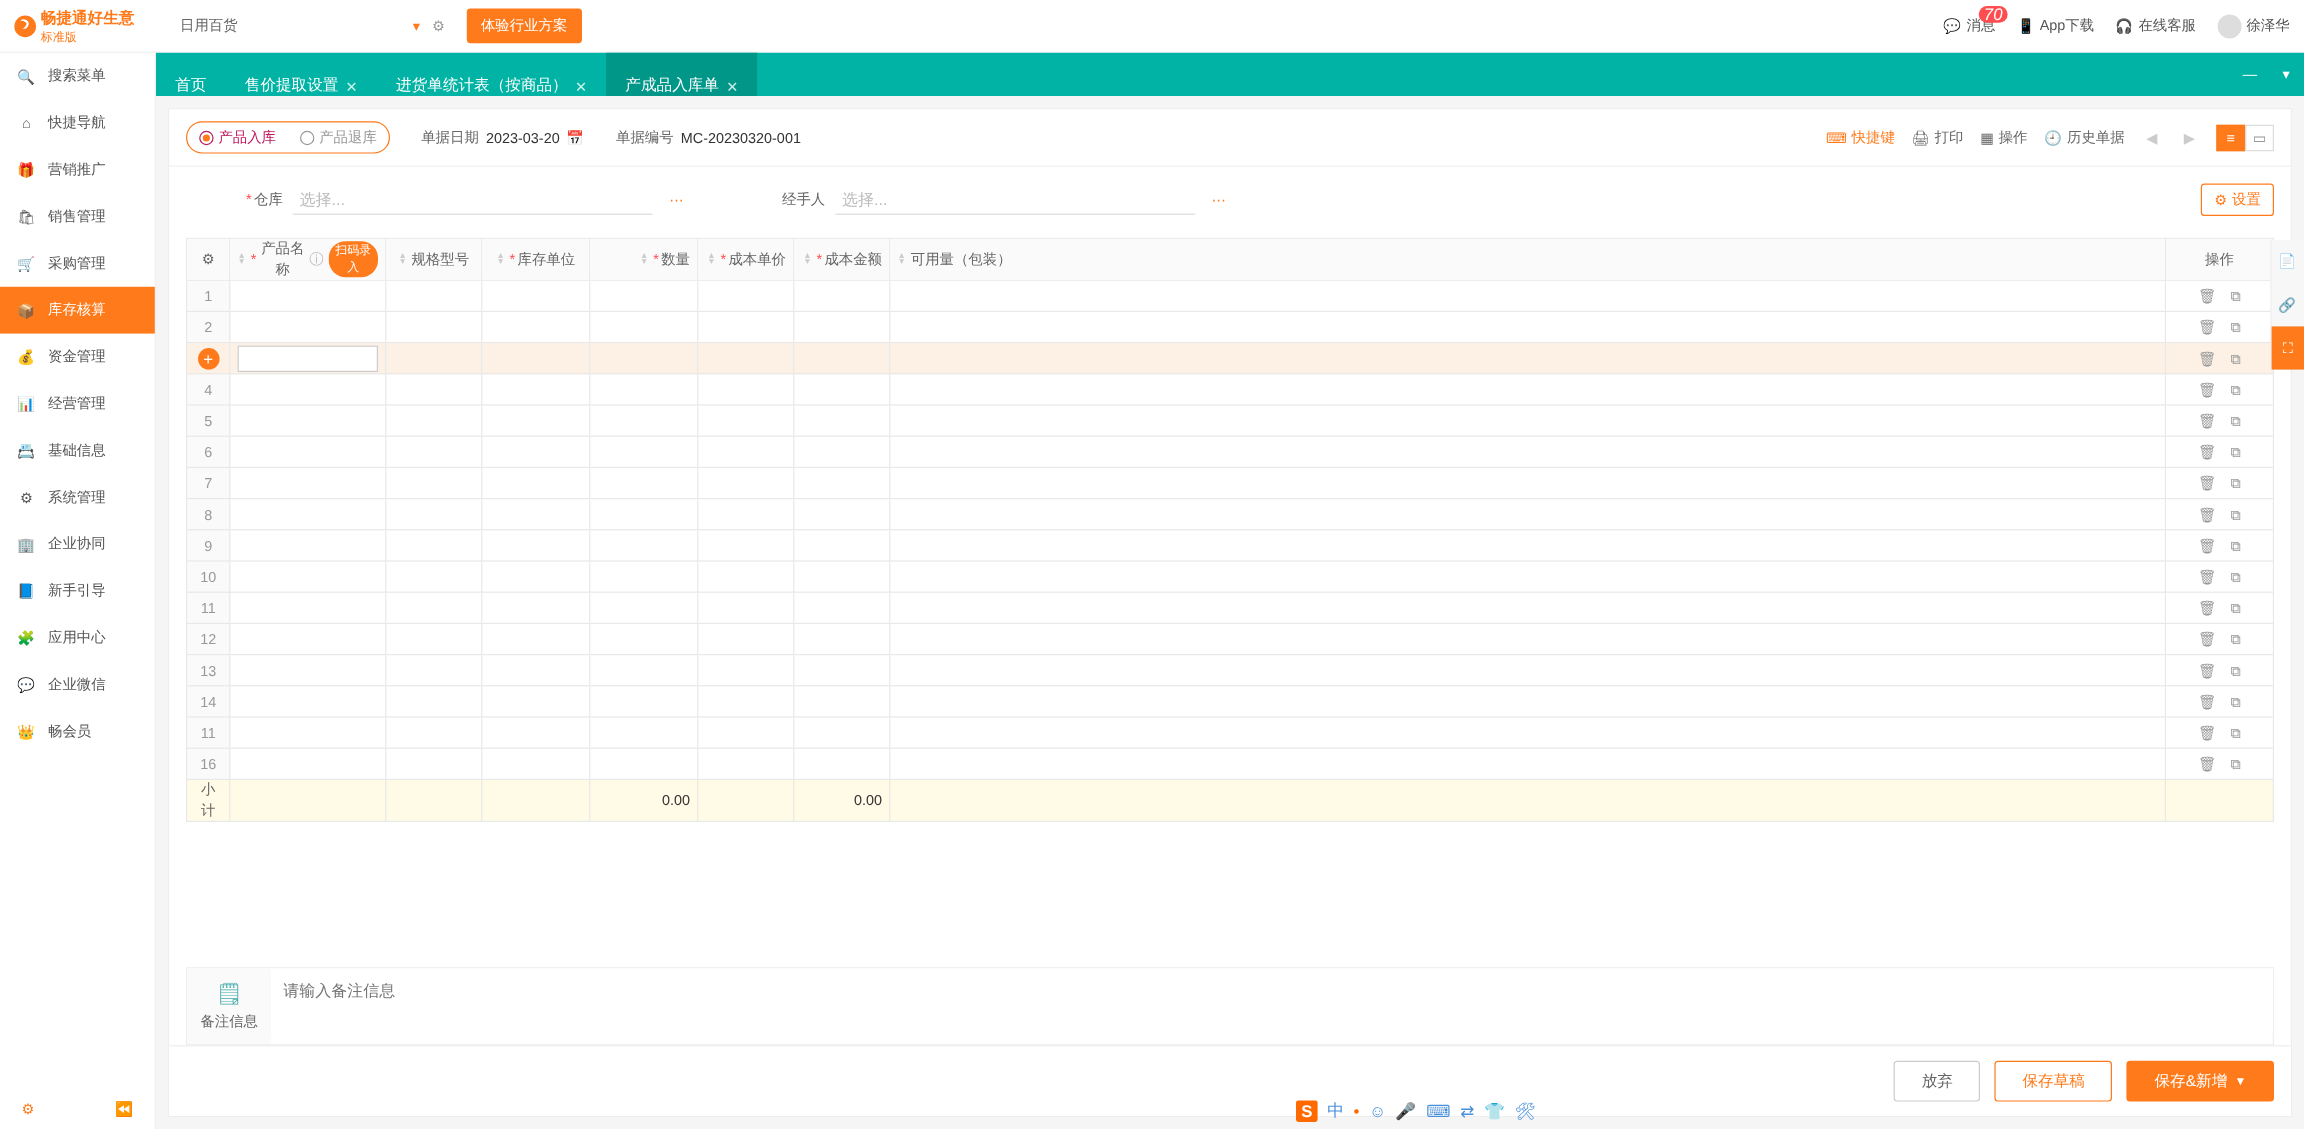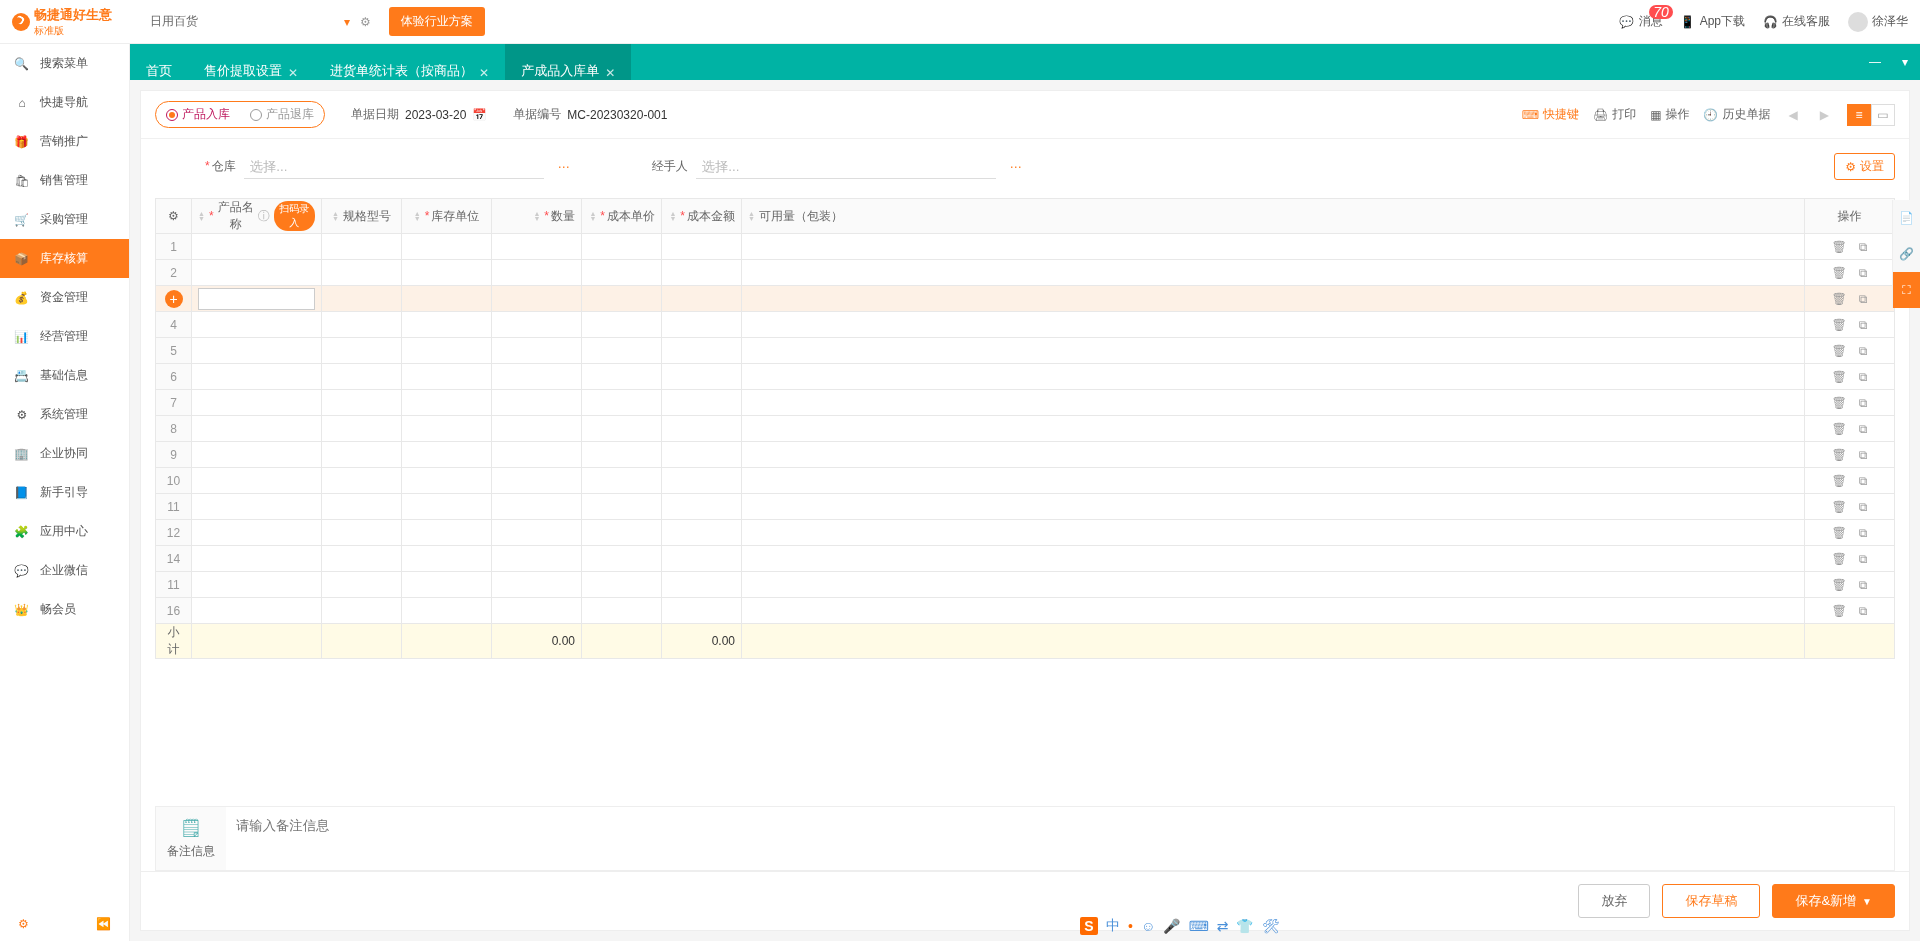--- a/index.html
+++ b/index.html
@@ -598,20 +598,36 @@
                   <td class="right"></td>
                   <td></td>
                   <td class="col-ops">
                     <div class="op-icons">
                       <span>🗑</span>
                       <span>⧉</span>
                     </div>
                   </td>
                 </tr>
                 <tr>
+                  <td class="idx">13</td>
+                  <td></td>
+                  <td></td>
+                  <td></td>
+                  <td class="right"></td>
+                  <td class="right"></td>
+                  <td class="right"></td>
+                  <td></td>
+                  <td class="col-ops">
+                    <div class="op-icons">
+                      <span>🗑</span>
+                      <span>⧉</span>
+                    </div>
+                  </td>
+                </tr>
+                <tr>
                   <td class="idx">14</td>
                   <td></td>
                   <td></td>
                   <td></td>
                   <td class="right"></td>
                   <td class="right"></td>
                   <td class="right"></td>
                   <td></td>
                   <td class="col-ops">
                     <div class="op-icons">

